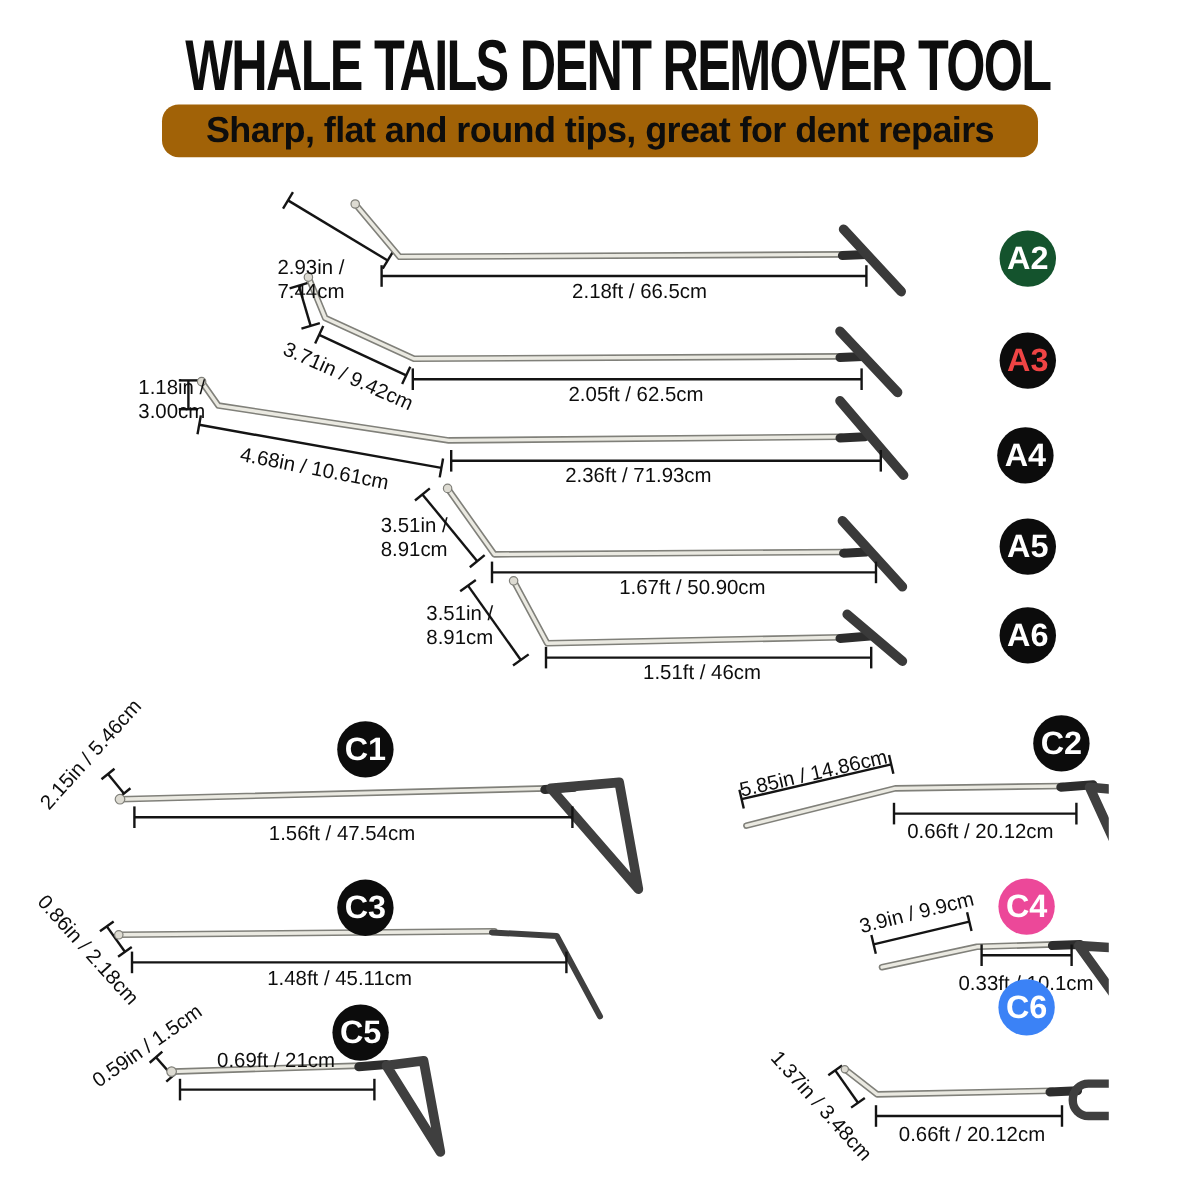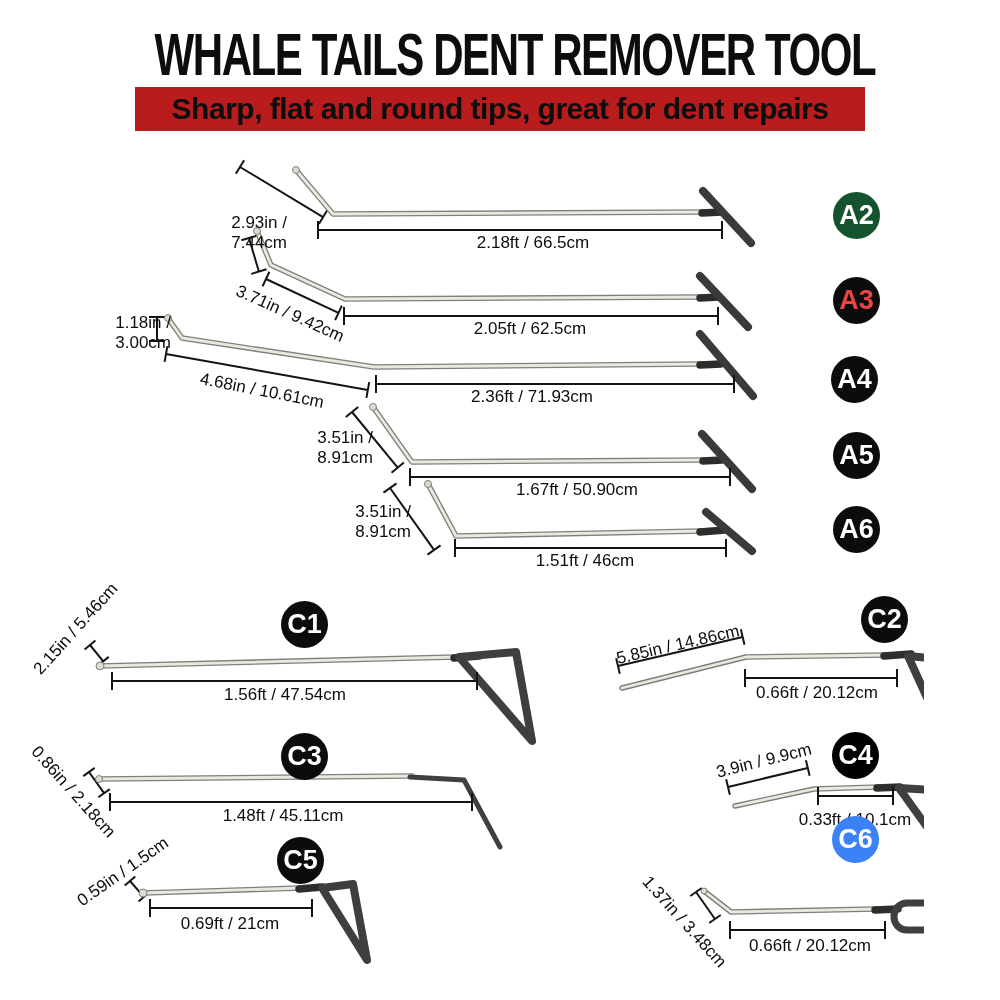--- a/index.html
+++ b/index.html
@@ -30,21 +30,21 @@
 </style>
 </head>
 <body>
 
 <div class="canvas">
 
   <div class="title">
     <span>WHALE TAILS DENT REMOVER TOOL</span>
   </div>
 
-  <div class="banner" style="background: #b91c1c;">
+  <div class="banner" style="background: #a16207; border-radius: 14px;">
     <span>Sharp, flat and round tips, great for dent repairs</span>
   </div>
 
   <svg class="art" width="1000" height="1000" viewBox="0 0 1000 1000">
 
     <g>
       <g class="bk" transform="translate(240,167) rotate(31.1)">
         <line x1="0" y1="0" x2="97" y2="0"></line>
           <line x1="0" y1="-8" x2="0" y2="8"></line>
           <line x1="97" y1="-8" x2="97" y2="8"></line>
@@ -277,28 +277,28 @@
 
   <div class="meas len" style="left:448px;top:233px;">2.18ft / 66.5cm</div>
   <div class="meas len" style="left:445px;top:319px;">2.05ft / 62.5cm</div>
   <div class="meas len" style="left:447px;top:387px;">2.36ft / 71.93cm</div>
   <div class="meas len" style="left:492px;top:480px;">1.67ft / 50.90cm</div>
   <div class="meas len" style="left:500px;top:551px;">1.51ft / 46cm</div>
   <div class="meas len" style="left:200px;top:685px;">1.56ft / 47.54cm</div>
   <div class="meas len" style="left:732px;top:683px;">0.66ft / 20.12cm</div>
   <div class="meas len" style="left:198px;top:806px;">1.48ft / 45.11cm</div>
   <div class="meas len" style="left:770px;top:810px;">0.33ft / 10.1cm</div>
-  <div class="meas len" style="left:145px;top:914px;">0.69ft / 21cm</div>
+  <div class="meas len" style="left:145px;top:874px;">0.69ft / 21cm</div>
   <div class="meas len" style="left:725px;top:936px;">0.66ft / 20.12cm</div>
 
   <div class="badge" style="left: 833px; top: 192px; background: #14532d; color: rgb(255, 255, 255);">A2</div>
   <div class="badge" style="left: 833px; top: 277px; background: rgb(12, 12, 12); color: #ef4444;">A3</div>
   <div class="badge" style="left: 831px; top: 356px; background: rgb(12, 12, 12); color: rgb(255, 255, 255);">A4</div>
   <div class="badge" style="left: 833px; top: 432px; background: rgb(12, 12, 12); color: rgb(255, 255, 255);">A5</div>
   <div class="badge" style="left: 833px; top: 506px; background: rgb(12, 12, 12); color: rgb(255, 255, 255);">A6</div>
   <div class="badge" style="left: 281px; top: 601px; background: rgb(12, 12, 12); color: rgb(255, 255, 255);">C1</div>
   <div class="badge" style="left: 861px; top: 596px; background: rgb(12, 12, 12); color: rgb(255, 255, 255);">C2</div>
   <div class="badge" style="left: 281px; top: 733px; background: rgb(12, 12, 12); color: rgb(255, 255, 255);">C3</div>
-  <div class="badge" style="left: 832px; top: 732px; background: #000000; color: rgb(255, 255, 255);">C4</div>
+  <div class="badge" style="left: 832px; top: 732px; background: #ec4899; color: rgb(255, 255, 255);">C4</div>
   <div class="badge" style="left: 277px; top: 837px; background: rgb(12, 12, 12); color: rgb(255, 255, 255);">C5</div>
   <div class="badge" style="left: 832px; top: 816px; background: #3b82f6; color: rgb(255, 255, 255);">C6</div>
 
 </div>
 
 </body></html>

